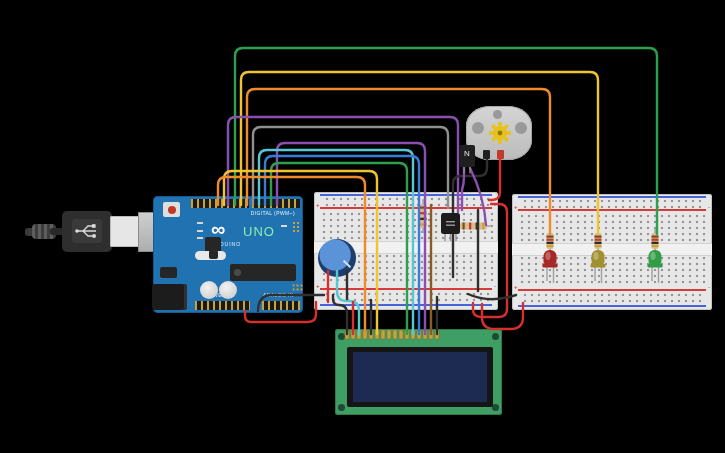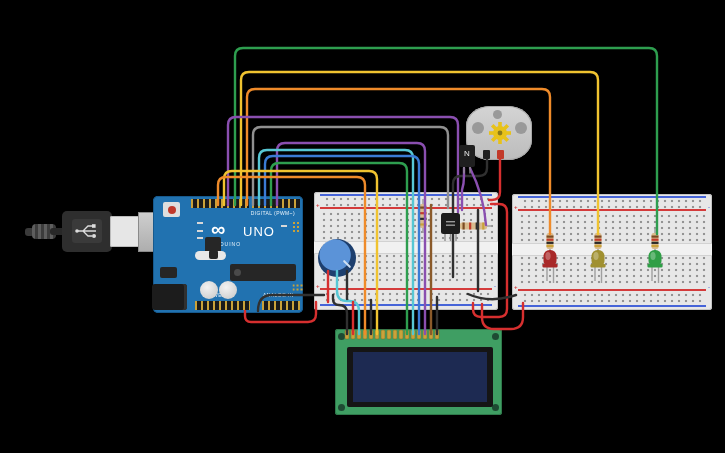--- a/index.html
+++ b/index.html
@@ -84,21 +84,21 @@
     <div class="hdr" style="left:109px;top:105px;width:38px;"></div>
     <div class="lbl" style="right:8px;top:14px;">DIGITAL (PWM~)</div>
     <div class="lbl" style="left:52px;top:96px;">POWER</div>
     <div class="lbl" style="left:110px;top:96px;">ANALOG IN</div>
 
     <div class="abs" style="left:10px;top:6px;width:17px;height:15px;background:#dedede;border-radius:2px;">
       <div class="abs" style="left:4.5px;top:3.5px;width:8px;height:8px;border-radius:50%;background:#c0392b;"></div>
     </div>
 
     <div class="abs" style="left:58px;top:24px;color:#fff;font-size:20px;font-weight:bold;line-height:18px;">∞</div>
-    <div class="abs" style="left:90px;top:28px;color:#ffffff;font-size:13px;letter-spacing:1px;">UNO</div>
+    <div class="abs" style="left:90px;top:28px;color:#86efac;font-size:13px;letter-spacing:1px;">UNO</div>
     <div class="lbl" style="left:58px;top:45px;letter-spacing:1px;">ARDUINO</div>
 
     <div class="ledbar" style="left:44px;top:26px;"></div>
     <div class="ledbar" style="left:44px;top:34px;"></div>
     <div class="ledbar" style="left:44px;top:41px;"></div>
     <div class="ledbar" style="left:128px;top:29px;"></div>
 
     <div class="chip" style="left:52px;top:41px;width:16px;height:16px;"></div>
     <div class="abs" style="left:42px;top:55px;width:31px;height:9px;background:#e8e8e8;border-radius:5px;"></div>
     <div class="chip" style="left:77px;top:68px;width:66px;height:17px;">

